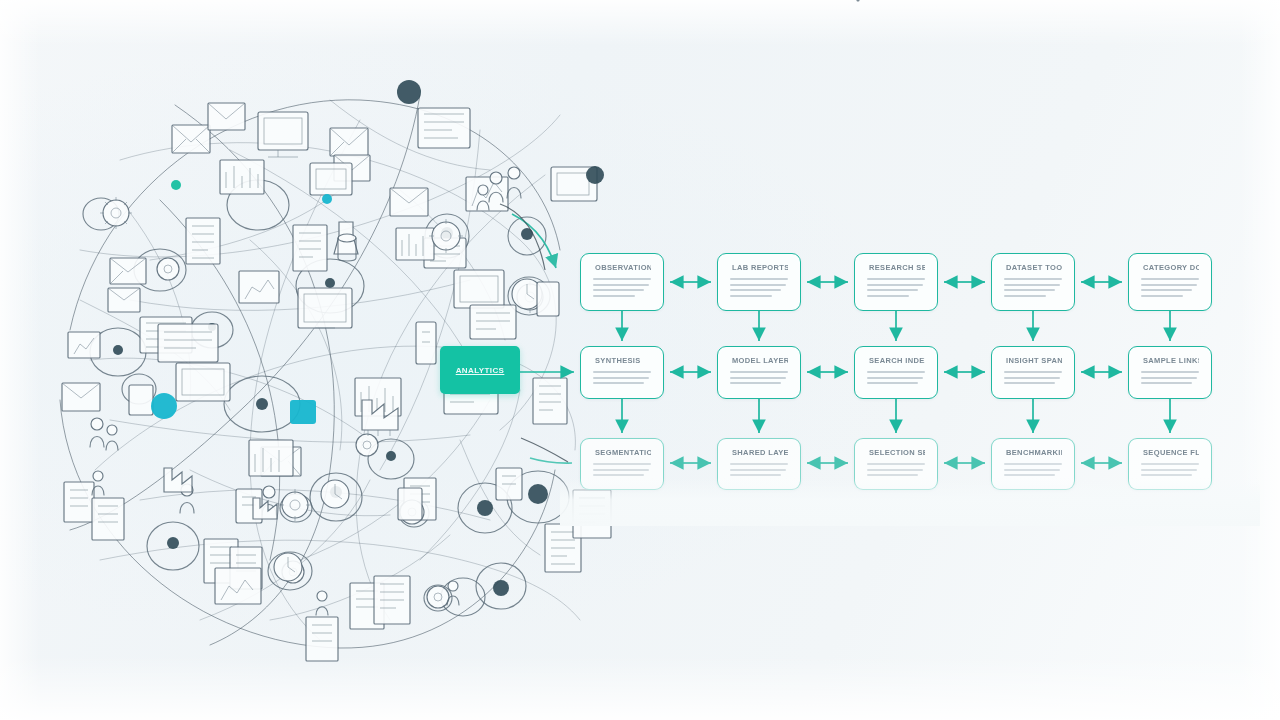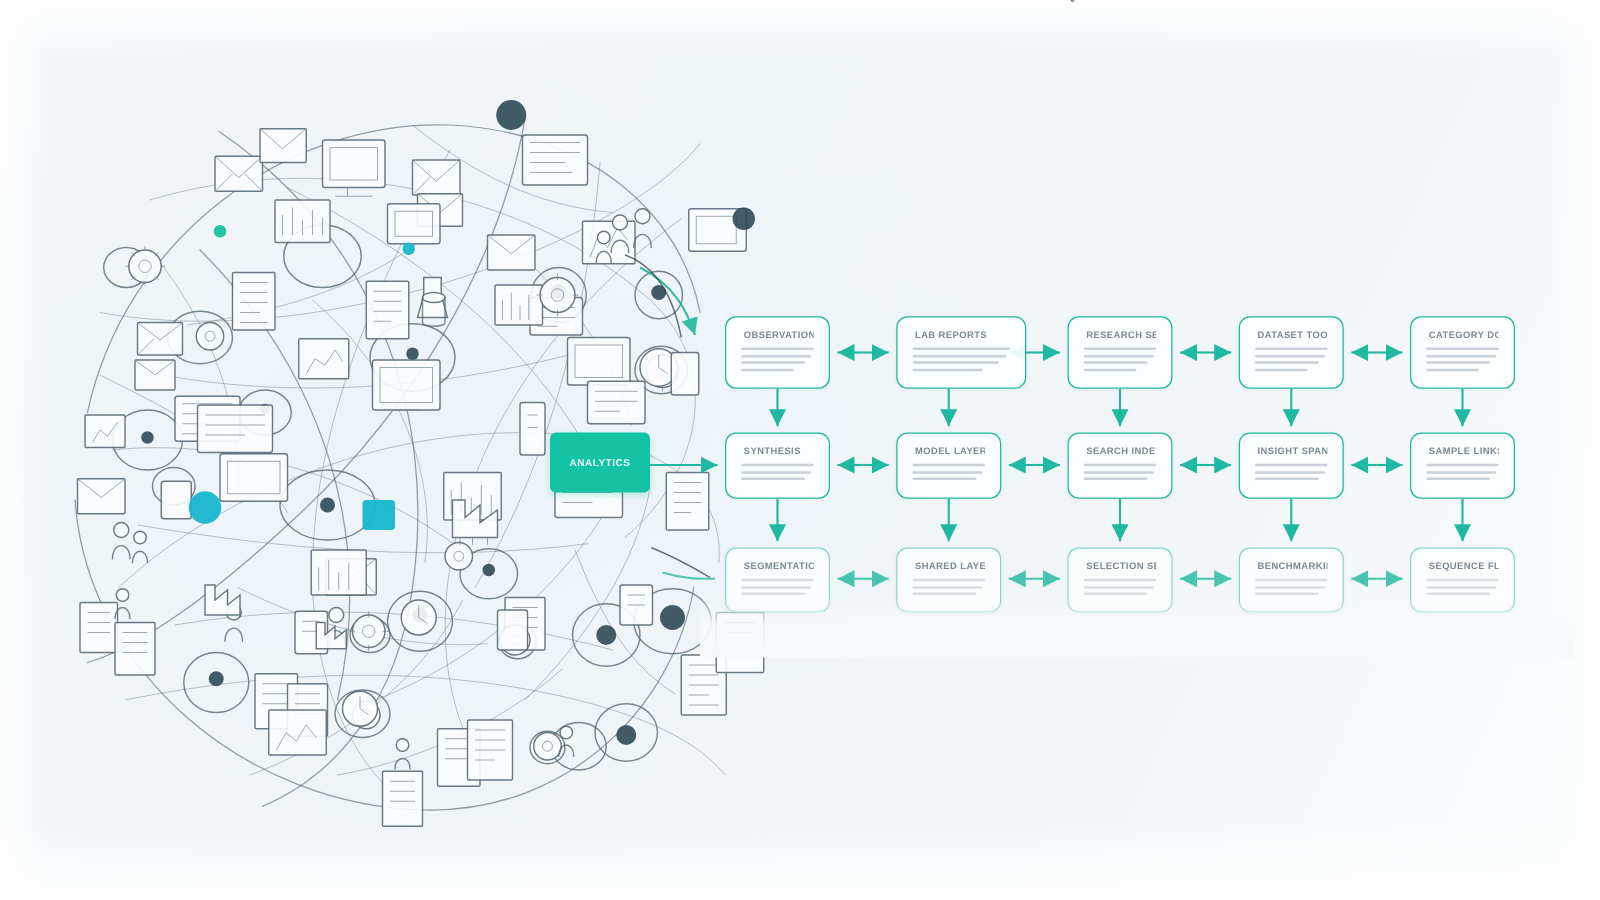--- a/index.html
+++ b/index.html
@@ -137,20 +137,21 @@
     justify-content: center;
     box-shadow: 0 2px 6px rgba(20,194,164,0.28);
   }
   #hero-node .hero-label {
     font-size: 8px;
     font-weight: bold;
     letter-spacing: 0.4px;
     color: rgba(255,255,255,0.92);
     filter: blur(0.5px);
     white-space: nowrap;
+    text-decoration: underline;
   }
 
   .bottom-mask {
     position: absolute;
     left: 560px;
     top: 478px;
     width: 700px;
     height: 48px;
     background: linear-gradient(to bottom, rgba(244,248,250,0) 0%, rgba(246,250,251,0.9) 45%, #f5f9fa 100%);
     z-index: 7;
@@ -682,21 +683,21 @@
   <div id="flow-boxes">
       <div class="flow-box" style="left: 580px; top: 253px; width: 84px; height: 58px;">
         <div class="box-title">OBSERVATIONS</div>
         <div class="box-lines">
           <div class="box-line" style="width: 100%;"></div>
           <div class="box-line" style="width: 96%;"></div>
           <div class="box-line" style="width: 88%;"></div>
           <div class="box-line" style="width: 72%;"></div>
         </div>
       </div>
-      <div class="flow-box" style="left: 717px; top: 253px; width: 104px; height: 58px;">
+      <div class="flow-box" style="left: 717px; top: 253px; width: 84px; height: 58px;">
         <div class="box-title">LAB REPORTS</div>
         <div class="box-lines">
           <div class="box-line" style="width: 100%;"></div>
           <div class="box-line" style="width: 96%;"></div>
           <div class="box-line" style="width: 88%;"></div>
           <div class="box-line" style="width: 72%;"></div>
         </div>
       </div>
       <div class="flow-box" style="left: 854px; top: 253px; width: 84px; height: 58px;">
         <div class="box-title">RESEARCH SETS</div>

